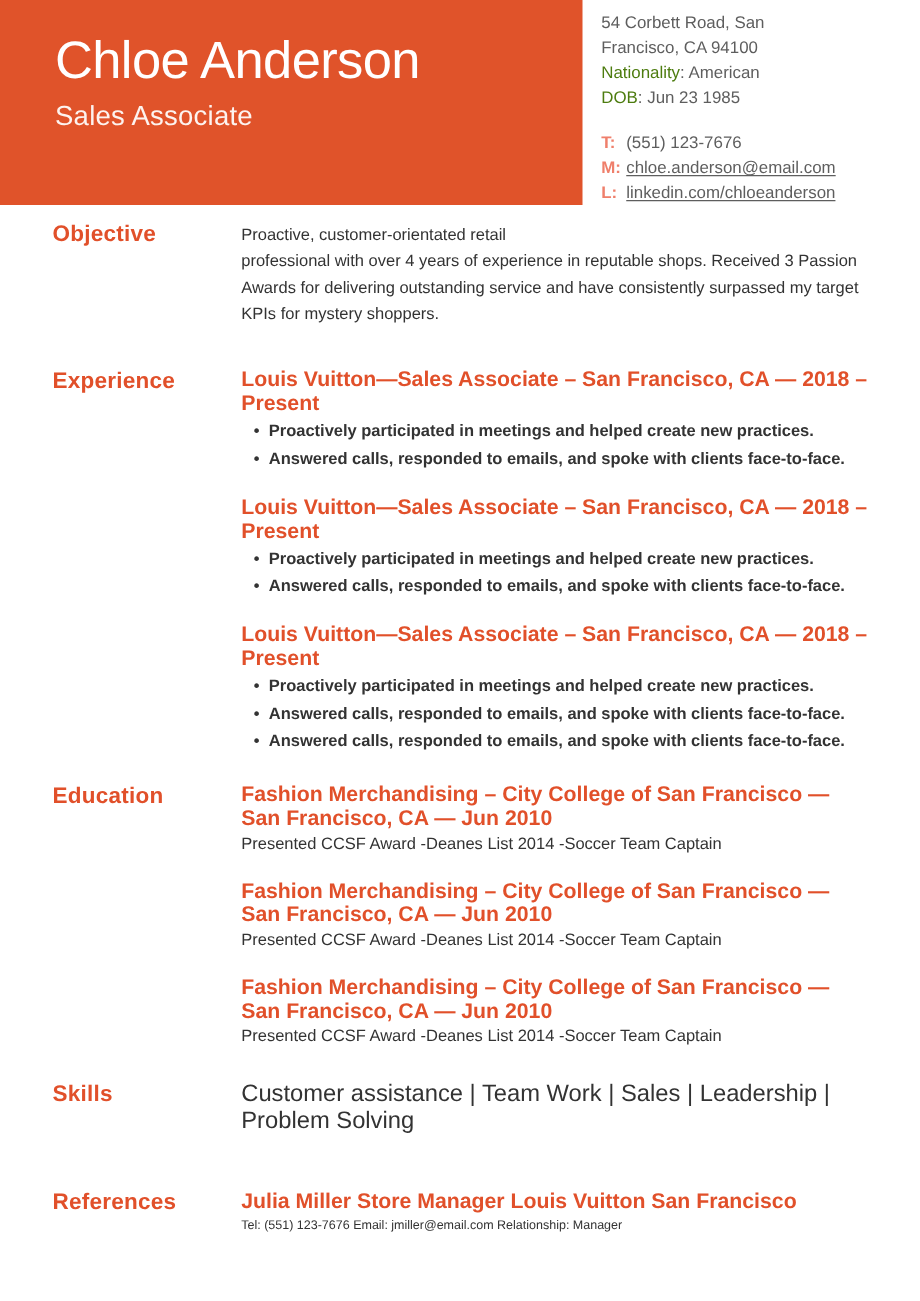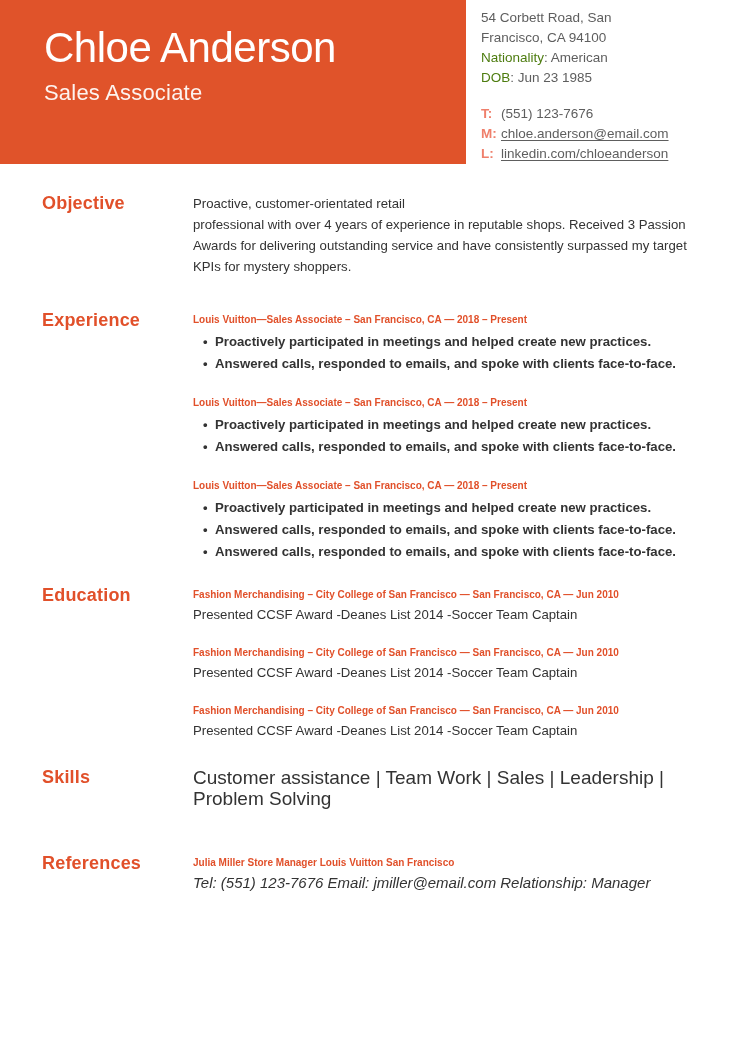--- a/index.html
+++ b/index.html
@@ -110,21 +110,21 @@
     flex: 1 1 auto;
     padding-right: 42px;
     color: #333333;
     font-size: 13.2px;
     line-height: 21px;
   }
 
   .job-head, .edu-head, .ref-head {
     color: #e1502a;
     font-weight: bold;
-    font-size: 10px;
+    font-size: 17px;
     line-height: 19px;
   }
   ul.bullets {
     list-style: none;
     margin: 2px 0 0 0;
     padding: 0;
     font-weight: bold;
   }
   ul.bullets li {
     position: relative;
@@ -143,21 +143,21 @@
   }
   .entry { margin-bottom: 18px; }
   .entry:last-child { margin-bottom: 0; }
   .edu-detail {
     color: #333333;
     font-size: 13.2px;
     line-height: 21px;
   }
   .obj-line1 { display: block; }
   .skills-line { font-size: 19px; color: #333333; }
-  .ref-detail { font-size: 15px; color: #333333; line-height: 21px; font-style: italic; }
+  .ref-detail { font-size: 10px; color: #333333; line-height: 21px; }
 </style>
 </head>
 <body>
 
 <div class="page">
 
   <div class="header-band"></div>
   <div class="name">Chloe Anderson</div>
   <div class="job-title">Sales Associate</div>
 
@@ -176,21 +176,21 @@
       <span class="val link">chloe.anderson@email.com</span>
     </div>
     <div class="contact-row">
       <span class="lbl-key">L:</span>
       <span class="val link">linkedin.com/chloeanderson</span>
     </div>
   </div>
 
   <div class="body">
 
-    <div class="section" style="margin-top:29px;">
+    <div class="section" style="margin-top:13px;">
       <div class="sec-head">Objective</div>
       <div class="sec-body">
         <span class="obj-line1">Proactive, customer-orientated retail</span>
         <span>professional with over 4 years of experience in reputable shops. Received 3 Passion Awards for delivering outstanding service and have consistently surpassed my target KPIs for mystery shoppers.</span>
       </div>
     </div>
 
     <div class="section" style="margin-top:33px;">
       <div class="sec-head">Experience</div>
       <div class="sec-body">

